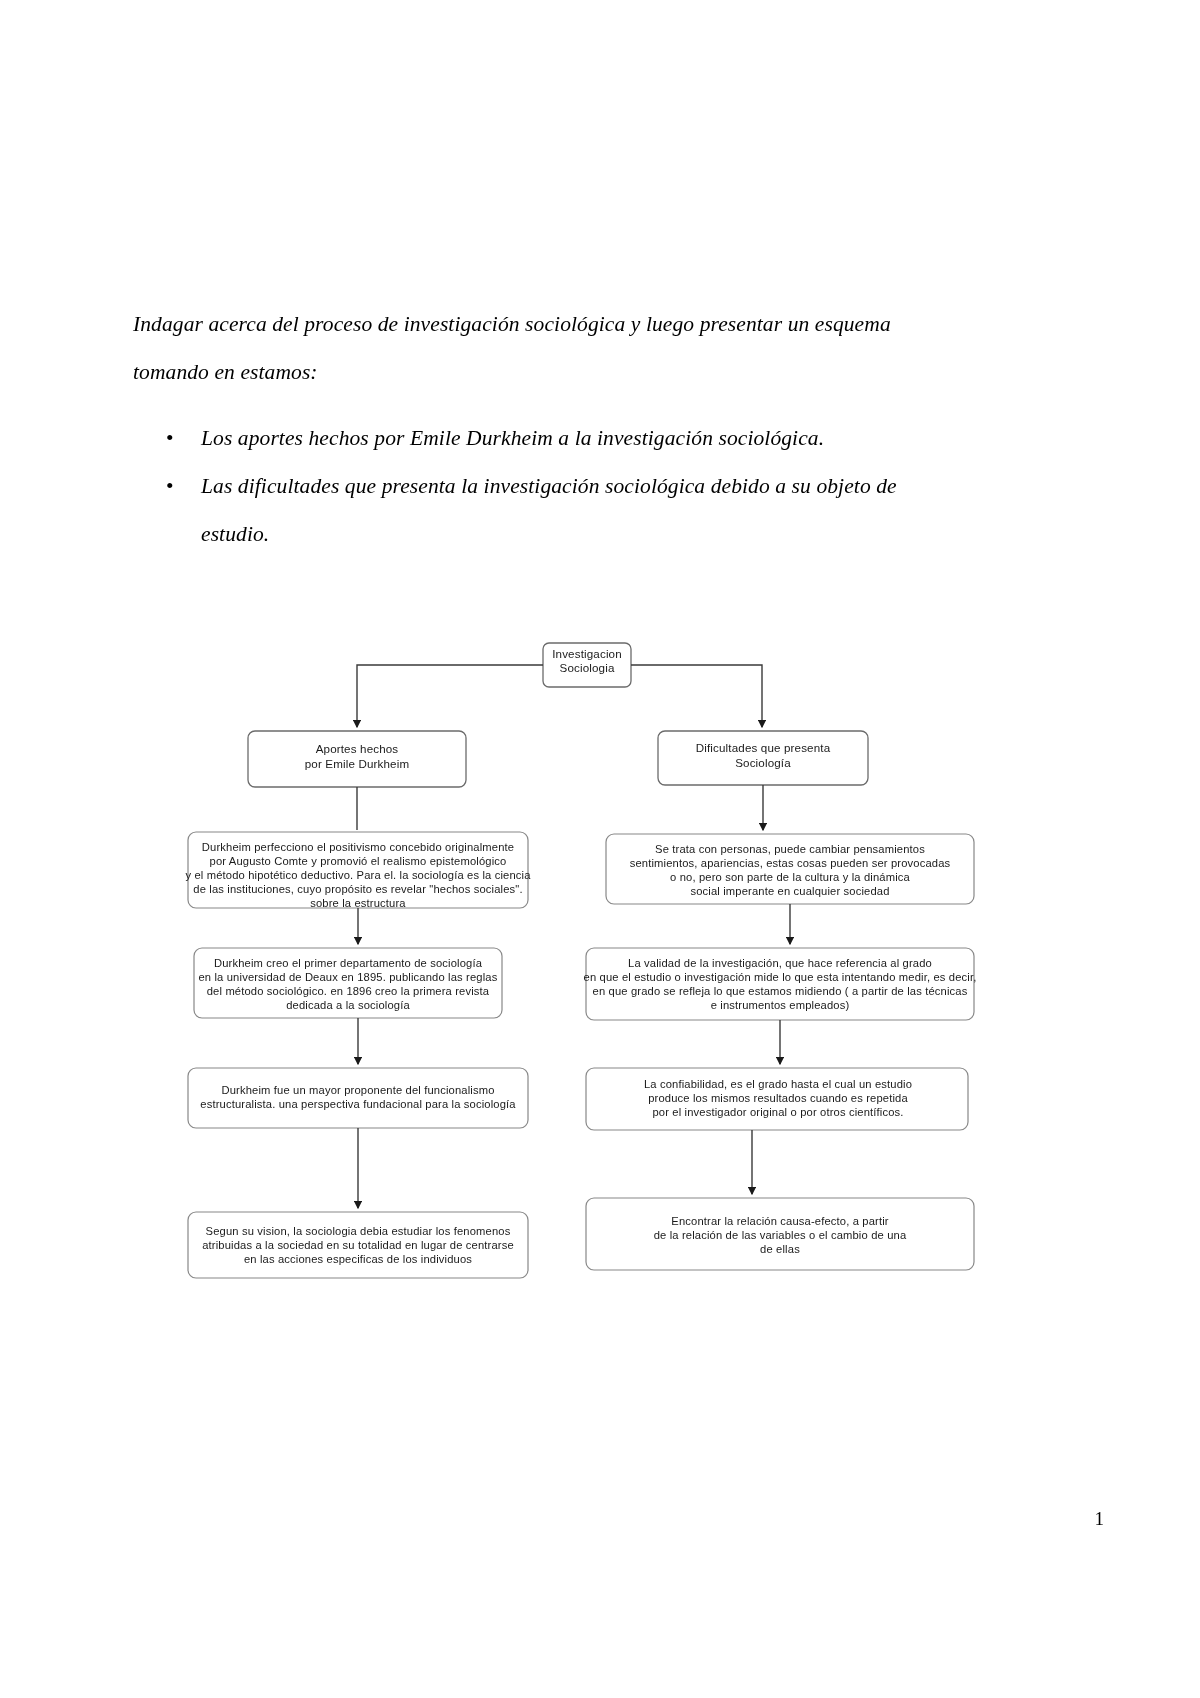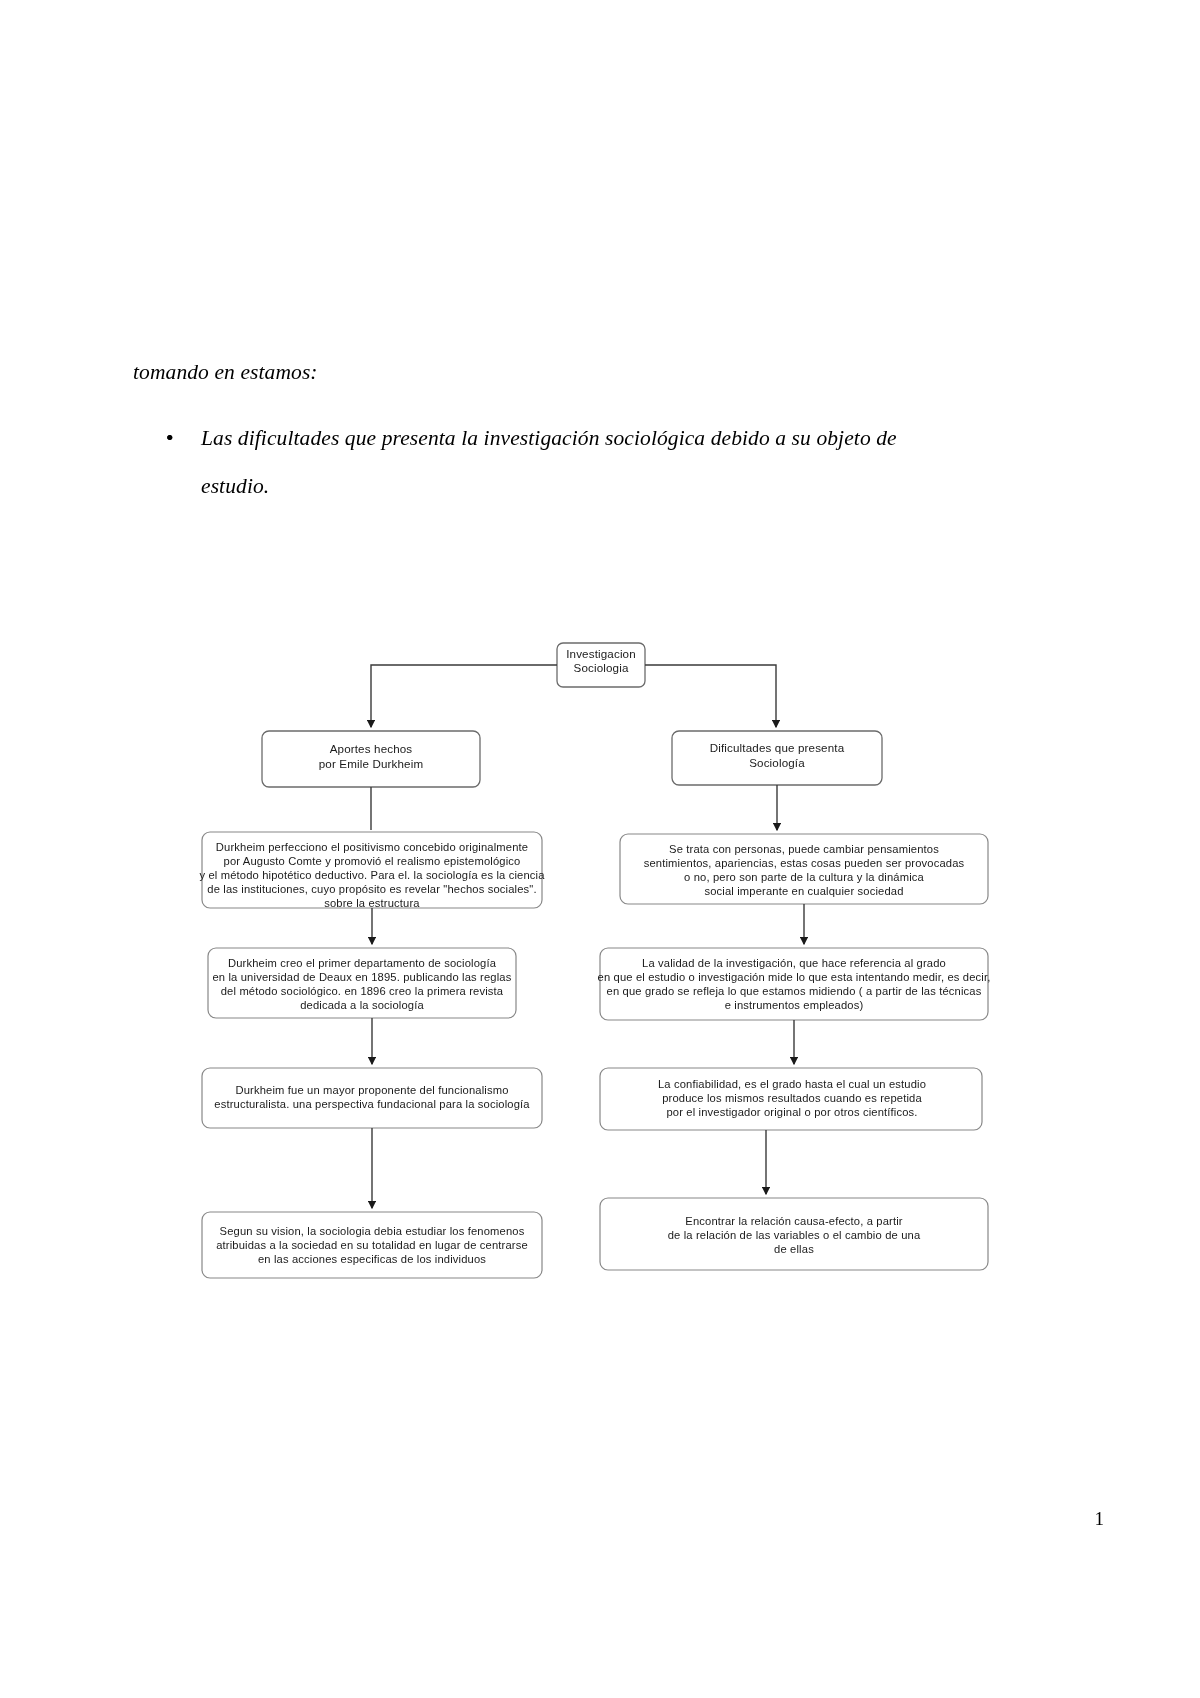--- a/index.html
+++ b/index.html
@@ -58,21 +58,21 @@
     top: 0;
     font-size: 21.5px;
     line-height: 48px;
     font-family: "Liberation Serif", serif;
     font-style: normal;
   }
 
   
   .diagram {
     position: absolute;
-    left: 16px;
+    left: 2px;
     top: 600px;
     width: 1180px;
     height: 720px;
   }
   .diagram svg {
     display: block;
   }
 
   .node-box {
     fill: #ffffff;
@@ -109,26 +109,27 @@
     color: #000;
   }
 </style>
 </head>
 <body>
 
 <div class="page">
 
   <section class="prose">
     <p class="intro">
-      <br>
+      <span>Indagar acerca del proceso de investigación sociológica y luego presentar un esquema</span><br>
       <span>tomando en estamos:</span>
     </p>
     <ul class="bullets">
       <li>
         <span class="bullet-dot">•</span>
+        <span>Los aportes hechos por Emile Durkheim a la investigación sociológica.</span>
       </li>
       <li>
         <span class="bullet-dot">•</span>
         <span>Las dificultades que presenta la investigación sociológica debido a su objeto de estudio.</span>
       </li>
     </ul>
   </section>
 
   <section class="diagram">
     <svg width="1200" height="720" viewBox="0 0 1200 720" xmlns="http://www.w3.org/2000/svg">

